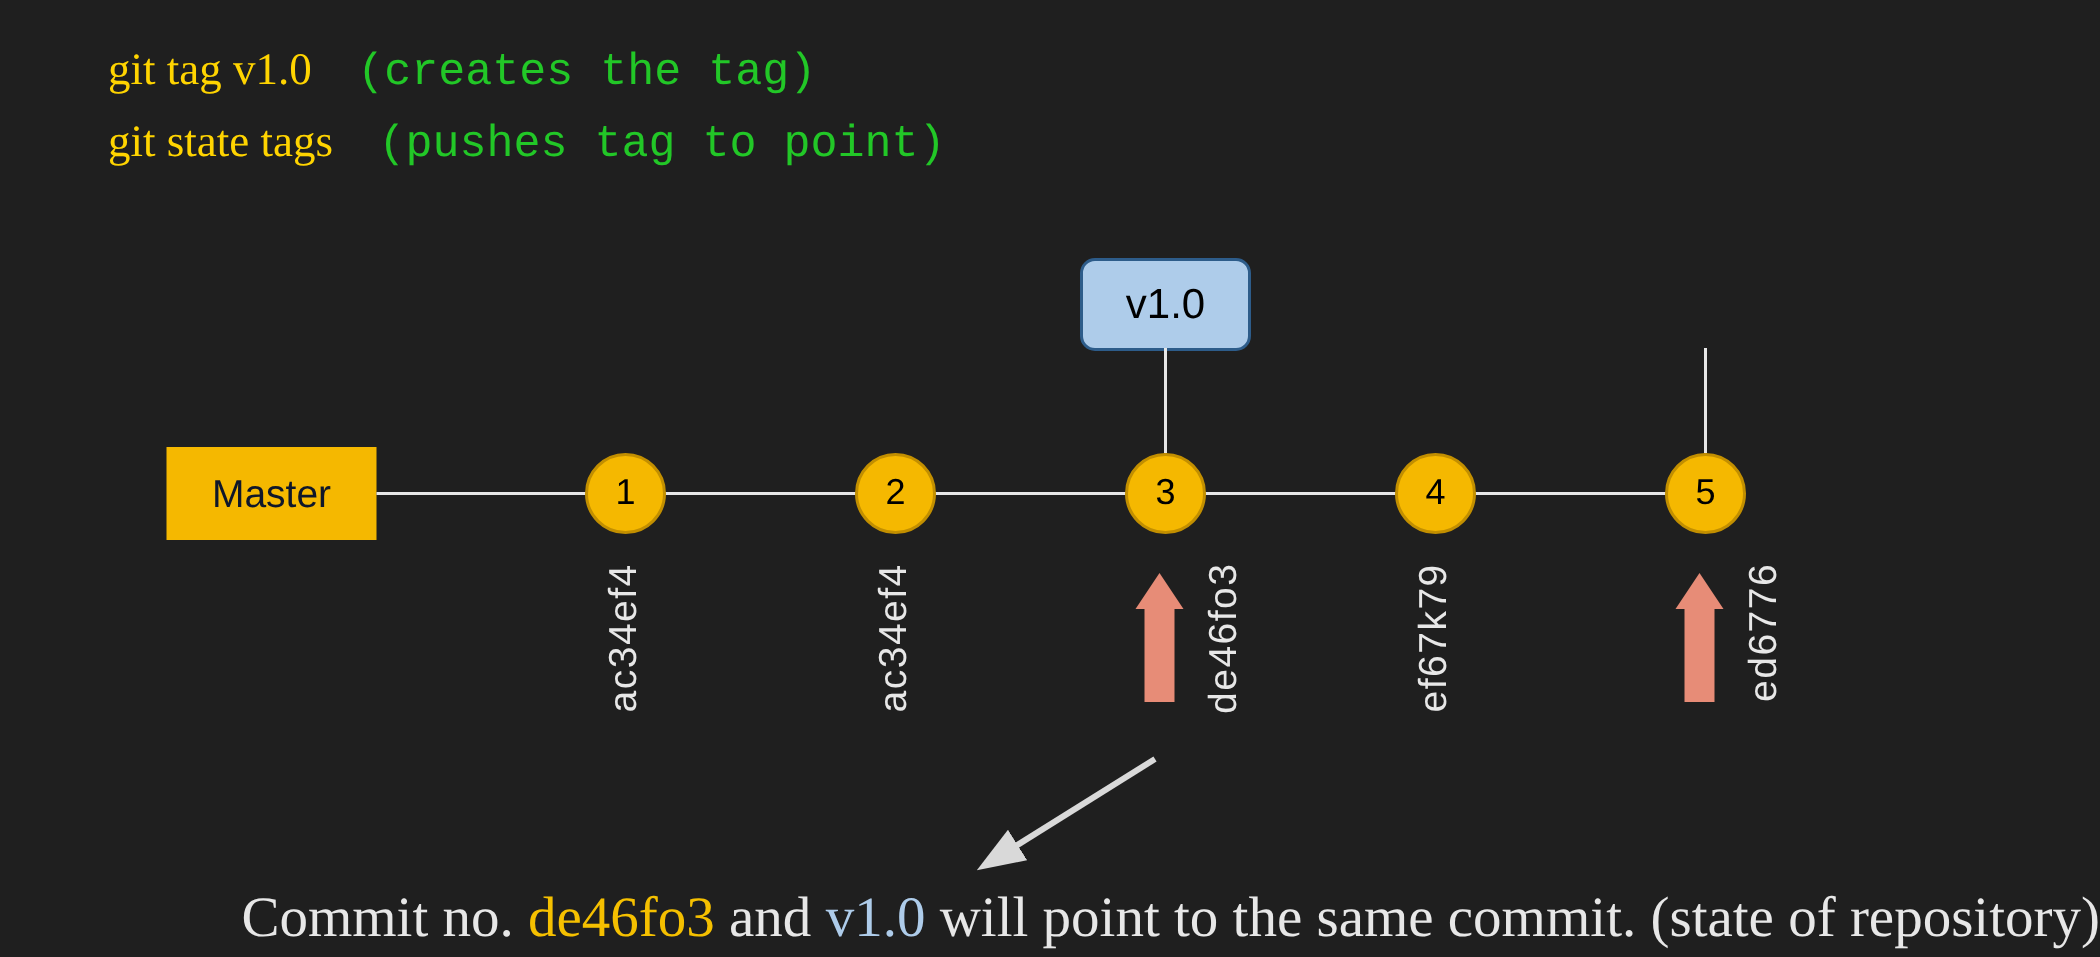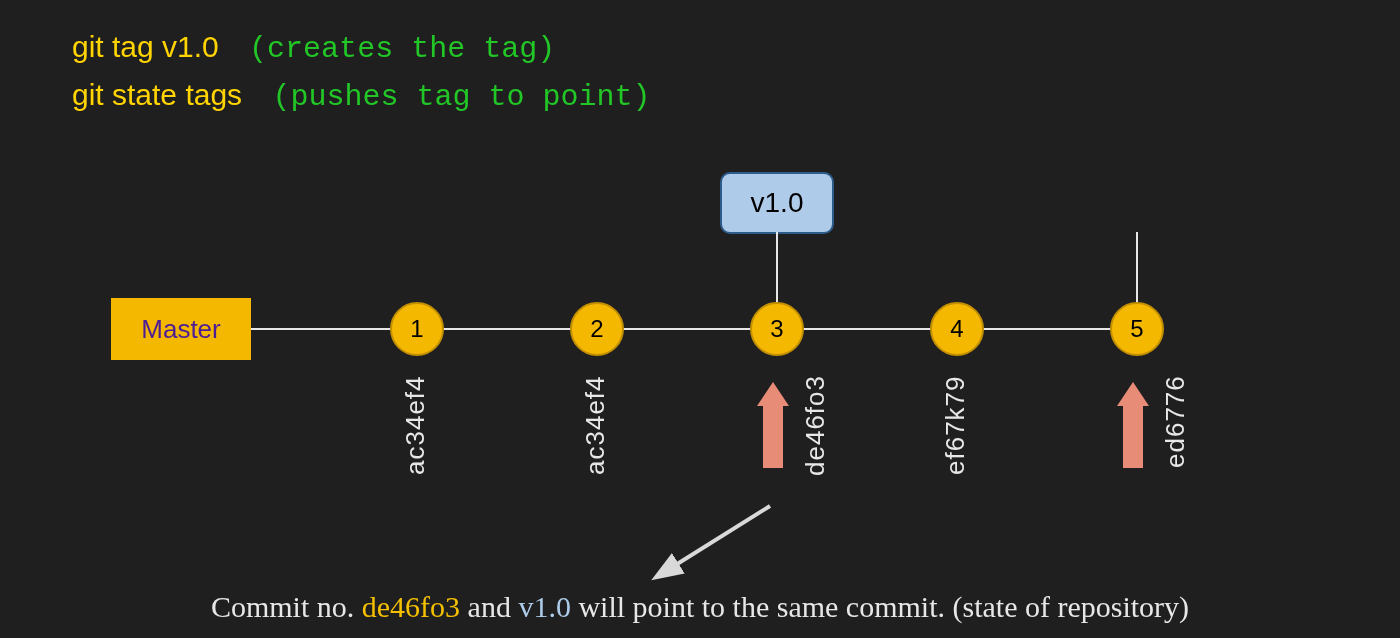--- a/index.html
+++ b/index.html
@@ -17,21 +17,21 @@
     height: 638px;
   }
   .cmd-row {
     position: absolute;
     left: 72px;
     font-size: 30px;
     white-space: nowrap;
   }
   .cmd-row.one { top: 30px; }
   .cmd-row.two { top: 78px; }
-  .cmd-text { color: #ffd400; margin-right: 22px; }
+  .cmd-text { color: #ffd400; margin-right: 22px; font-family: Liberation Serif, serif; }
   .cmd-desc { color: #22c727; font-family: Liberation Mono, monospace; }
 
   .tag-box {
     position: absolute;
     width: 110px;
     height: 58px;
     background: #aeccea;
     border: 2px solid #2d5c8a;
     border-radius: 10px;
     display: flex;
@@ -50,21 +50,21 @@
     position: absolute;
     left: 111px;
     top: 298px;
     width: 140px;
     height: 62px;
     background: #f5b800;
     display: flex;
     align-items: center;
     justify-content: center;
     font-size: 26px;
-    color: #4c1d95;
+    color: #0f172a;
   }
 
   .timeline {
     position: absolute;
     left: 251px;
     top: 328px;
     width: 860px;
     height: 2px;
     background: #e7e7e7;
   }
@@ -124,23 +124,23 @@
     width: 150px;
     height: 100px;
     pointer-events: none;
   }
 
   .footer-line {
     position: absolute;
     left: 0;
     width: 1400px;
     top: 590px;
-    text-align: center;
+    text-align: right;
     font-family: Georgia, 'Times New Roman', serif;
-    font-size: 30px;
+    font-size: 38px;
     color: #e7e7e7;
     white-space: nowrap;
   }
   .footer-line .hl-hash { color: #f5c000; }
   .footer-line .hl-tag  { color: #aeccea; }
 </style>
 </head>
 <body>
 
 <div class="canvas">

